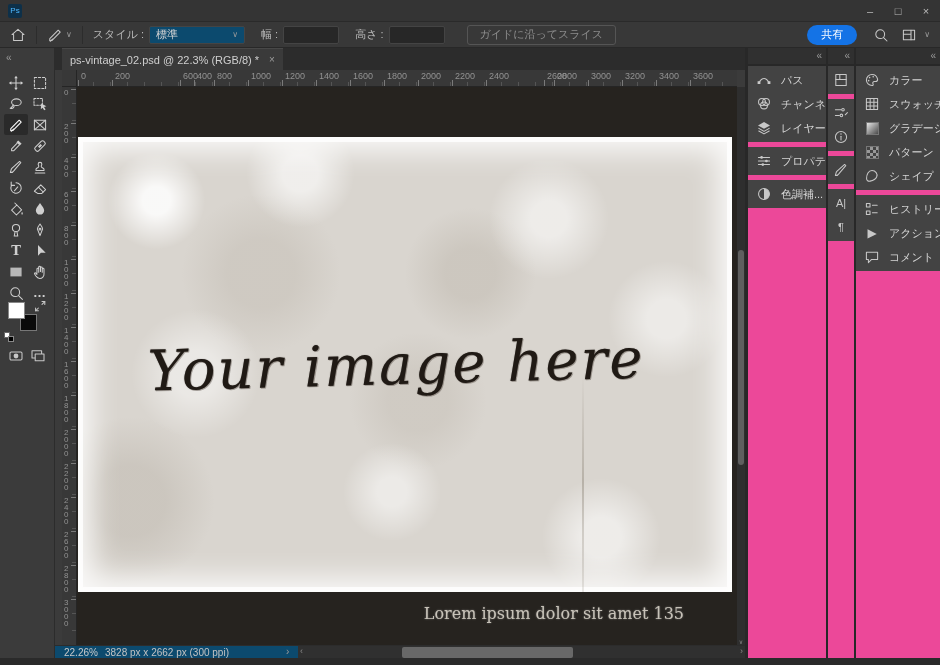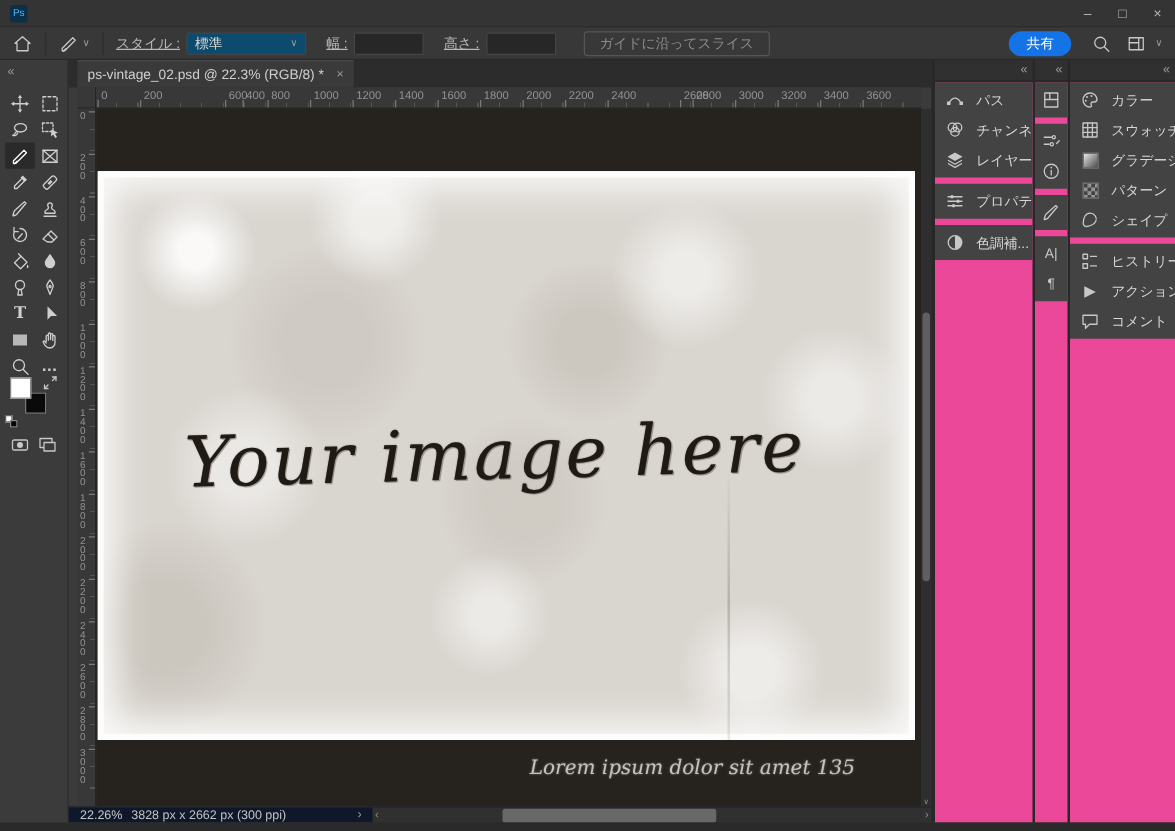--- a/index.html
+++ b/index.html
@@ -20,21 +20,21 @@
   .win-controls span { width:28px; text-align:center; color:#bbb; font-size:11px; }
 
   
   #optionsbar { position:absolute; left:0; top:22px; width:940px; height:26px; background:#383838;
                 display:flex; align-items:center; border-bottom:1px solid #282828; }
   .icon { display:inline-flex; align-items:center; justify-content:center; color:#c8c8c8; }
   .icon svg { display:block; }
   .ob-sep { width:1px; height:18px; background:#2c2c2c; margin:0 10px; }
   #optionsbar .home { margin-left:10px; }
   .chev { color:#9a9a9a; font-size:8px; margin-left:3px; }
-  .ob-label { color:#b9b9b9; margin-right:5px;text-decoration:underline; }
+  .ob-label { color:#b9b9b9; margin-right:5px; }
   .ob-select { width:96px; height:18px; background:#0c4a6e; border:1px solid #444; border-radius:2px;
                display:flex; align-items:center; padding:0 6px; color:#d6d6d6; }
   .ob-select .chev { margin-left:auto; }
   .ob-input { width:56px; height:18px; background:#272727; border:1px solid #444; border-radius:2px;
               color:#d6d6d6; font-size:11px; padding:0 4px; }
   .ob-btn { height:20px; padding:0 12px; border:1px solid #555; border-radius:3px; color:#8d8d8d;
             background:transparent; font-size:11px; margin-left:22px; }
   .share-btn { height:20px; padding:0 14px; border:none; border-radius:10px; background:#1473e6;
                color:#fff; font-size:11px; margin-left:auto; }
   #optionsbar .search { margin:0 12px 0 16px; }
@@ -104,28 +104,28 @@
              radial-gradient(circle at 8% 80%,  rgba(150,140,125,.2) 0 5%, transparent 12%);
            box-shadow: inset 0 0 0 5px rgba(255,255,255,.8), inset 0 0 28px 14px rgba(255,255,255,.85);
   }
   #paper::after { content:""; position:absolute; left:77%; top:52%; width:2px; height:48%;
                   background:linear-gradient(180deg, transparent, rgba(120,110,95,.35), rgba(120,110,95,.15)); }
   #headline { position:absolute; left:0; right:18px; top:195px; text-align:center;
               font-family:"DejaVu Serif",serif; font-style:italic; font-size:56px; letter-spacing:2px;
               color:#201a15; transform:rotate(-1.5deg);
               text-shadow:1px 1px 0 rgba(60,50,40,.35), 0 0 1px rgba(32,26,21,.6); }
   #signature { position:absolute; right:48px; top:467px; font-family:"DejaVu Serif",serif;
-               font-style:italic; font-size:16px; color:rgba(205,200,190,.95);
+               font-size:16px; color:rgba(205,200,190,.95);
                text-shadow:0 0 2px rgba(255,255,255,.4); }
 
   #vscroll { position:absolute; left:737px; top:87px; width:8px; height:558px; background:#2e2e2e; }
   #vscroll .thumb { position:absolute; left:1px; top:163px; width:6px; height:215px; background:#5f5f5f; border-radius:3px; }
   #vscroll .arr { position:absolute; bottom:0; left:0; width:8px; text-align:center; color:#8a8a8a; font-size:6px; }
 
-  #statusbar { position:absolute; left:55px; top:645px; width:690px; height:13px; background:#0f172a;
+  #statusbar { position:absolute; left:55px; top:645px; width:690px; height:13px; background:#0c4a6e;
                border-top:1px solid #2c2c2c; font-size:10px; color:#c9c9c9; }
   #statusbar .zoomv { position:absolute; left:9px; top:1px; }
   #statusbar .docinfo { position:absolute; left:50px; top:1px; color:#c2c2c2; }
   #statusbar .expand { position:absolute; left:231px; top:0; color:#9a9a9a; }
   #hscroll { position:absolute; left:243px; top:0; width:447px; height:13px; background:#303030; }
   #hscroll .thumb { position:absolute; left:104px; top:1px; width:171px; height:11px; background:#686868; border-radius:2px; }
   #hscroll .arrL { position:absolute; left:2px; top:0; color:#8a8a8a; font-size:9px; }
   #hscroll .arrR { position:absolute; right:2px; top:0; color:#8a8a8a; font-size:9px; }
 
   

